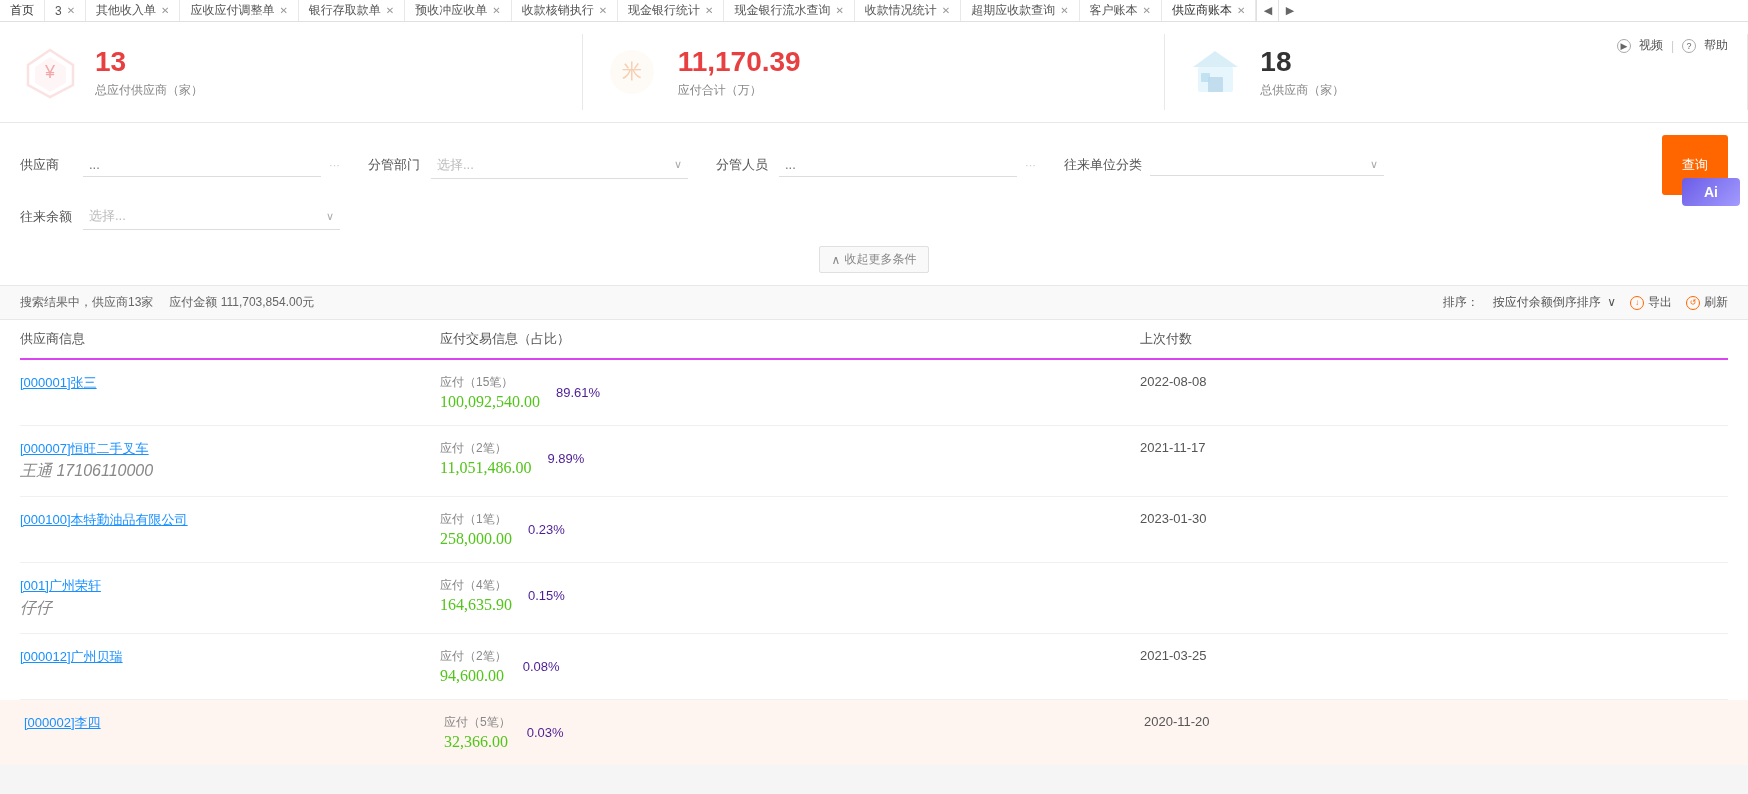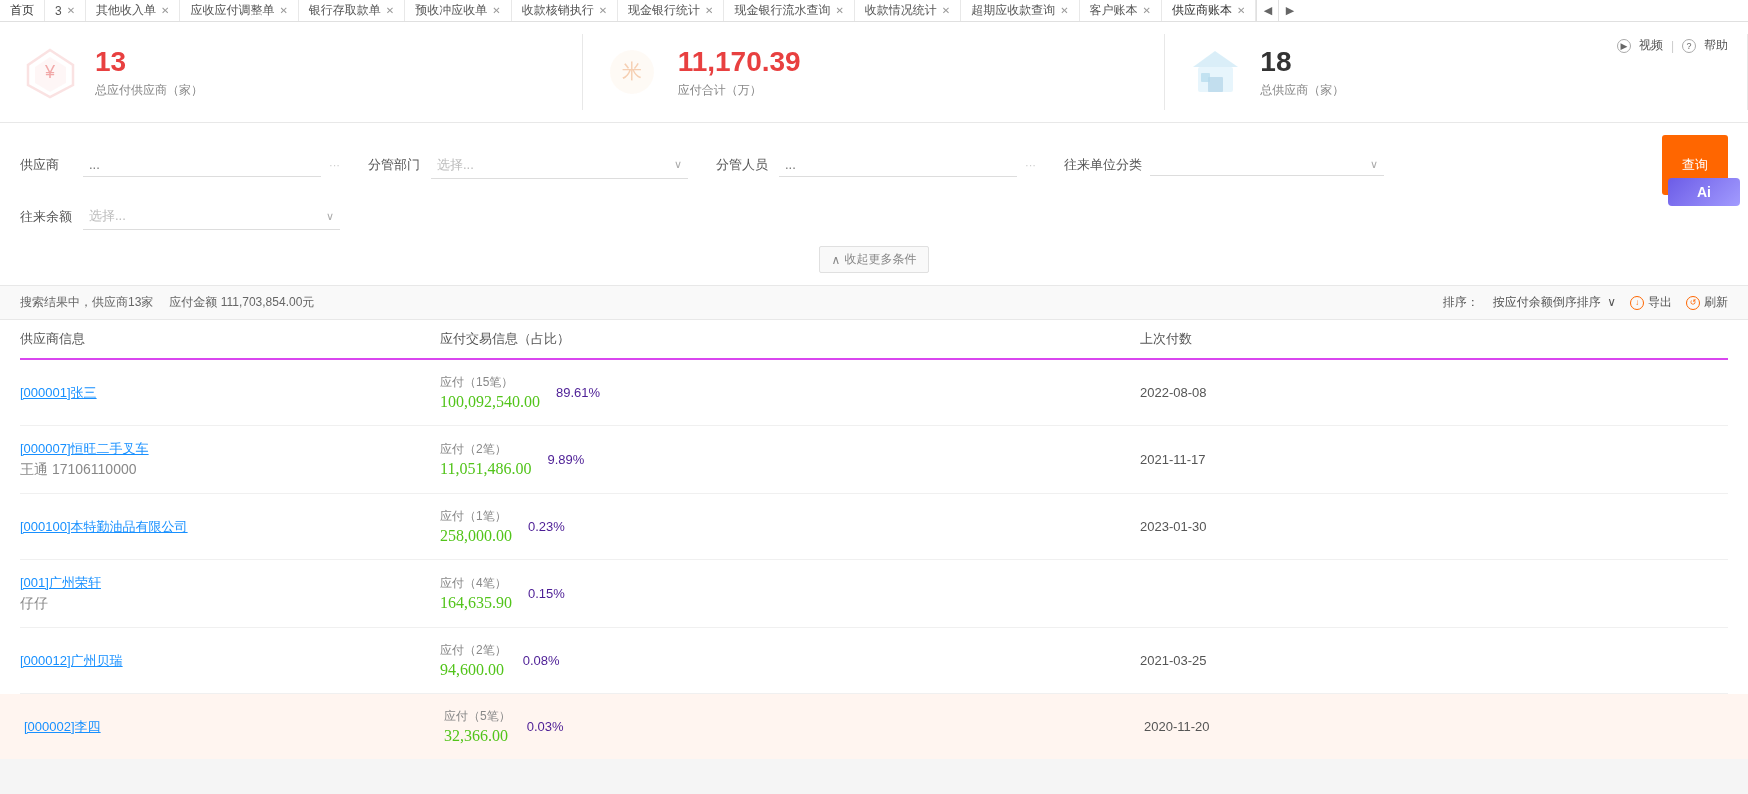--- a/index.html
+++ b/index.html
@@ -235,35 +235,36 @@
       font-weight: 500;
     }
     .col-supplier { flex: 0 0 420px; }
     .col-transaction { flex: 0 0 700px; }
     .col-lastpay { flex: 1; }
 
     .table-row {
       display: flex;
       padding: 14px 0;
       border-bottom: 1px solid #f0f0f0;
-      align-items: center;
+      align-items: flex-start;
     }
     .table-row:last-child { border-bottom: none; }
     .table-row.highlighted { background: #fff5f0; margin: 0 -20px; padding: 14px 24px; }
 
     .supplier-name {
       color: #1890ff;
       text-decoration: underline;
       cursor: pointer;
       font-size: 13px;
     }
     .supplier-contact {
-      font-size: 14px;
+      font-size: 16px;
       color: #888;
       margin-top: 3px;
+      font-style: italic;
     }
 
     .trans-info {
       display: flex;
       align-items: flex-start;
       gap: 16px;
     }
     .trans-label { font-size: 12px; color: #888; white-space: nowrap; }
     .trans-amount {
       font-size: 16px;
@@ -280,21 +281,21 @@
 
     .last-pay-date {
       font-size: 13px;
       color: #555;
       align-self: center;
     }
     .ai-badge {
       position: fixed;
       right: 8px;
       top: 178px;
-      width: 72px;
+      width: 58px;
       height: 28px;
       background: linear-gradient(135deg, #6c5ce7, #a29bfe);
       border-radius: 4px;
       display: flex;
       align-items: center;
       justify-content: center;
       color: #fff;
       font-size: 14px;
       font-weight: bold;
       cursor: pointer;

